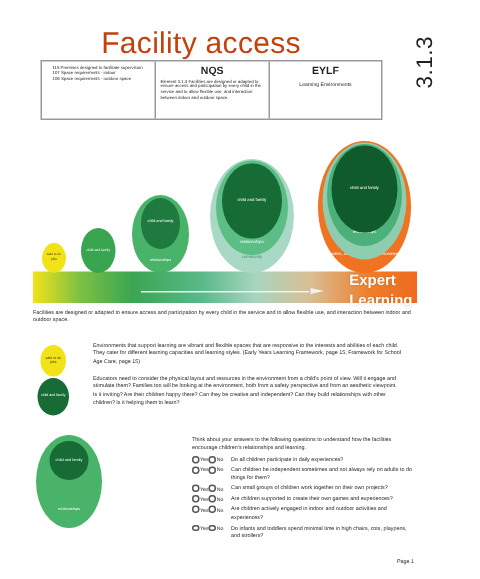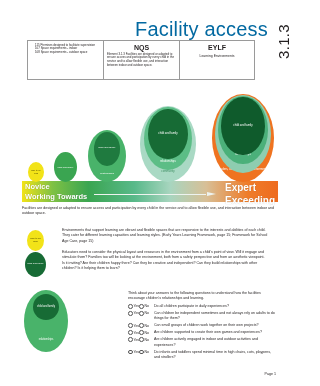--- a/index.html
+++ b/index.html
@@ -5,22 +5,22 @@
   html,body{margin:0;padding:0;background:#ffffff;}
   body{width:298px;height:386px;position:relative;overflow:hidden;
        font-family:"Liberation Sans",sans-serif;color:#231f20;}
 
   
   .side-tab{position:absolute;right:2px;top:10px;width:26px;height:62px;
             display:flex;align-items:center;justify-content:center;}
   .side-tab span{transform:rotate(-90deg);font-size:15px;letter-spacing:.3px;color:#231f20;white-space:nowrap;}
 
   
-  .page-title{position:absolute;left:0;right:30px;top:18px;text-align:right;
-              font-size:20px;font-weight:400;color:#0369a1;letter-spacing:.2px;}
+  .page-title{position:absolute;left:0;right:30px;top:18px;text-align:center;
+              font-size:20px;font-weight:400;color:#c2410c;letter-spacing:.2px;}
 
   
   .ref-table{position:absolute;left:27px;top:40px;width:228px;height:40px;
              display:flex;border:0.6px solid #9a9a9a;box-sizing:border-box;background:#fff;}
   .ref-cell{flex:1 1 0;border-right:0.6px solid #9a9a9a;box-sizing:border-box;padding:2.5px 3px 2px 3px;overflow:hidden;}
   .ref-cell:last-child{border-right:none;}
   .ref-cell.c1{flex:0 0 76px;}
   .ref-cell.c2{flex:0 0 76px;}
   .ref-head{text-align:center;font-size:7px;font-weight:bold;margin-bottom:2px;line-height:1;}
   .ref-head.italic{font-family:"Liberation Serif",serif;font-style:italic;font-weight:bold;font-size:8px;}
@@ -136,31 +136,27 @@
       <div class="ell" style="left: 6.2px; top: 1.99467px; width: 49.6px; height: 68.0533px; background: rgb(75, 176, 122); color: rgb(255, 255, 255); font-size: 2.8px; align-items: flex-end; padding-bottom: 8.1664px; box-sizing: border-box; z-index: 3;">
         <span class="lbl">relationships</span>
       </div>
       <div class="ell" style="left: 9.3px; top: 2.992px; width: 43.4px; height: 58.08px; background: rgb(15, 91, 44); color: rgb(255, 255, 255); font-size: 2.8px; align-items: center; padding-bottom: 0px; box-sizing: border-box; z-index: 4;">
         <span class="lbl">child and family</span>
       </div>
     </div>
   </div>
 
 <div class="band">
-  <div class="band-left">
-    <div>Novice</div>
-    <div>Working Towards</div>
-  </div>
   <div class="band-arrow">
     <div class="shaft"></div>
       <div class="head"></div>
   </div>
   <div class="band-right">
     <div>Expert</div>
-    <div>Exceeding</div>
+    <div>Learning</div>
   </div>
 </div>
 
 <div class="intro">Facilities are designed or adapted to ensure access and participation by every child in the service and to allow flexible use, and interaction between indoor and outdoor space.</div>
 
 <div class="para-row" style="left:22px;top:228px;width:256px;">
   <div class="marker" style="width:30px;height:24px;">
     <div class="ell" id="m1" style="left: 5px; top: 2px; width: 17px; height: 21px; background: rgb(242, 227, 24); color: rgb(74, 69, 0); font-size: 2.4px;">
         <span class="lbl">safe to do jobs</span>
       </div>

